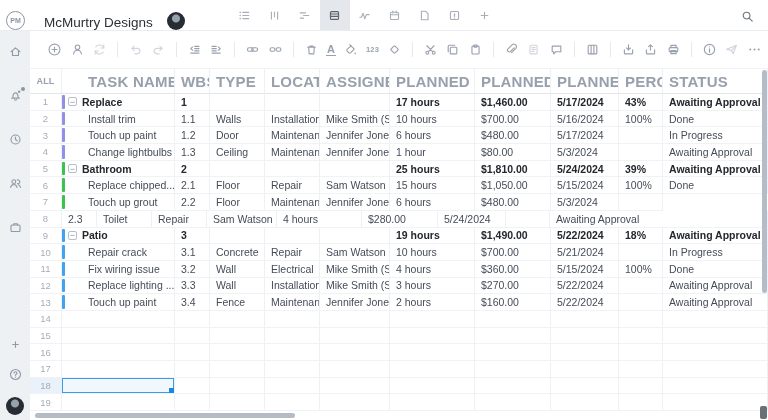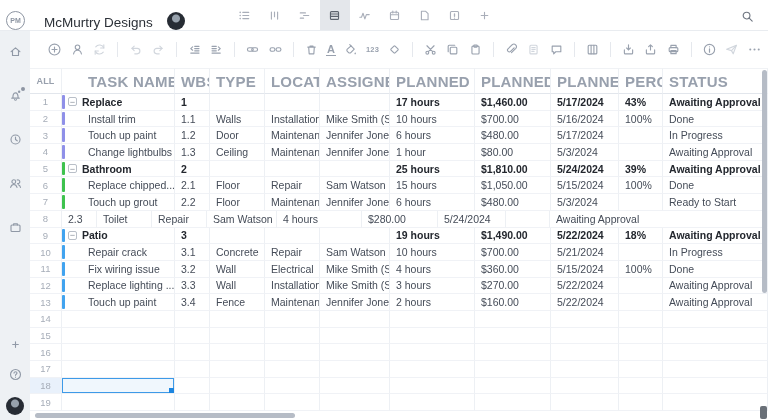--- a/index.html
+++ b/index.html
@@ -568,21 +568,20 @@
         <span>Touch up grout</span>
       </div>
       <div class="cell c-wbs">2.2</div>
       <div class="cell c-loc">Floor</div>
       <div class="cell c-type">Maintenance</div>
       <div class="cell c-asg">Jennifer Jone</div>
       <div class="cell c-hrs">6 hours</div>
       <div class="cell c-res">$480.00</div>
       <div class="cell c-fin">5/3/2024</div>
       <div class="cell c-pct"></div>
-      <div class="cell c-status">Ready to Start</div>
     </div>
     <div class="trow">
       <div class="cell c-num">8</div>
       <div class="cell c-wbs">2.3</div>
       <div class="cell c-loc">Toilet</div>
       <div class="cell c-type">Repair</div>
       <div class="cell c-asg">Sam Watson (</div>
       <div class="cell c-hrs">4 hours</div>
       <div class="cell c-res">$280.00</div>
       <div class="cell c-fin">5/24/2024</div>

